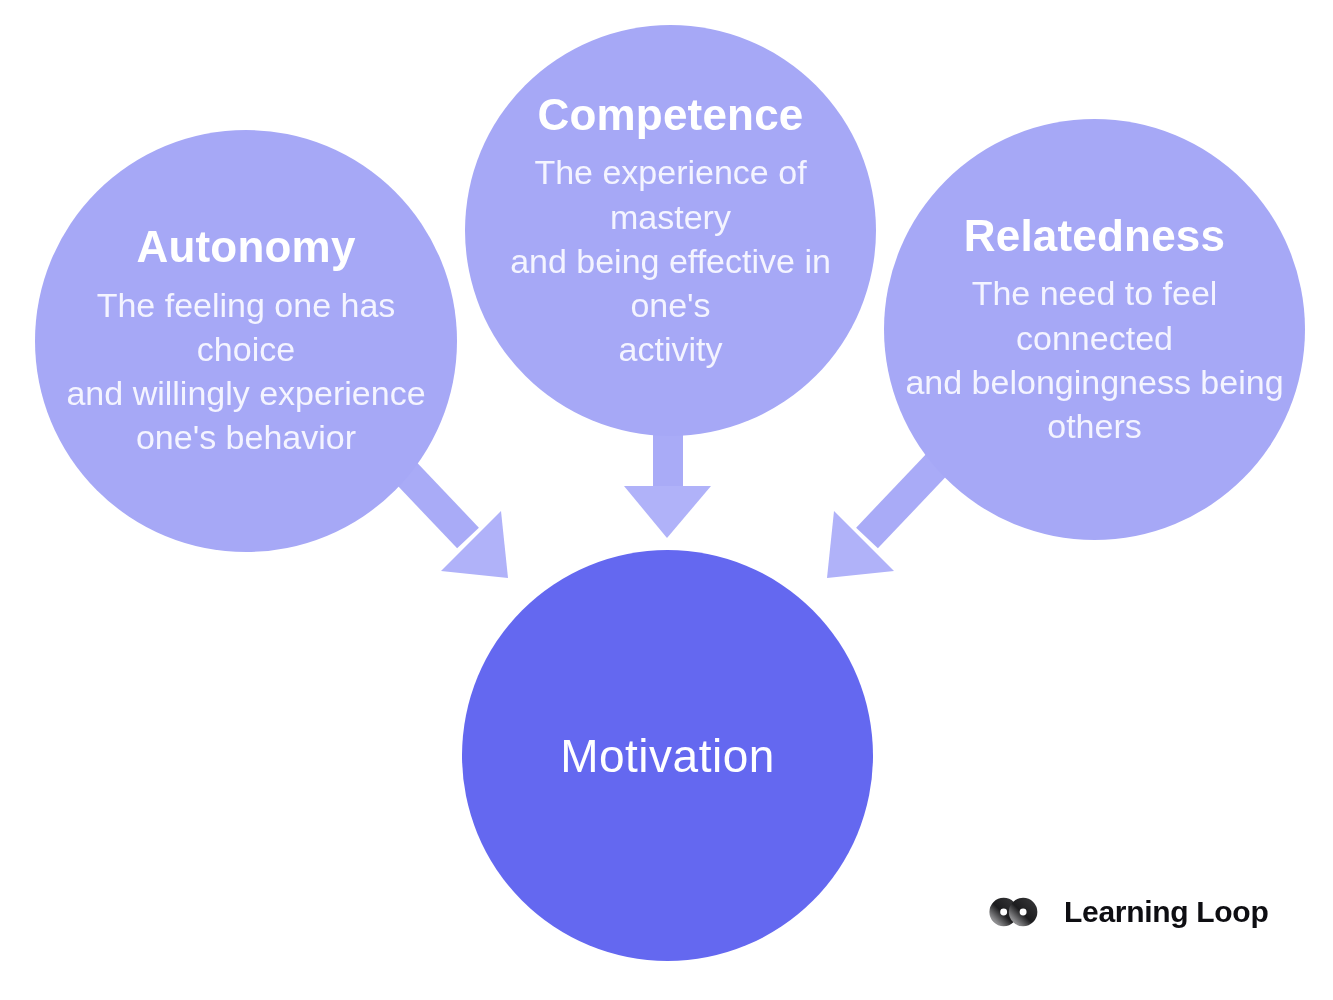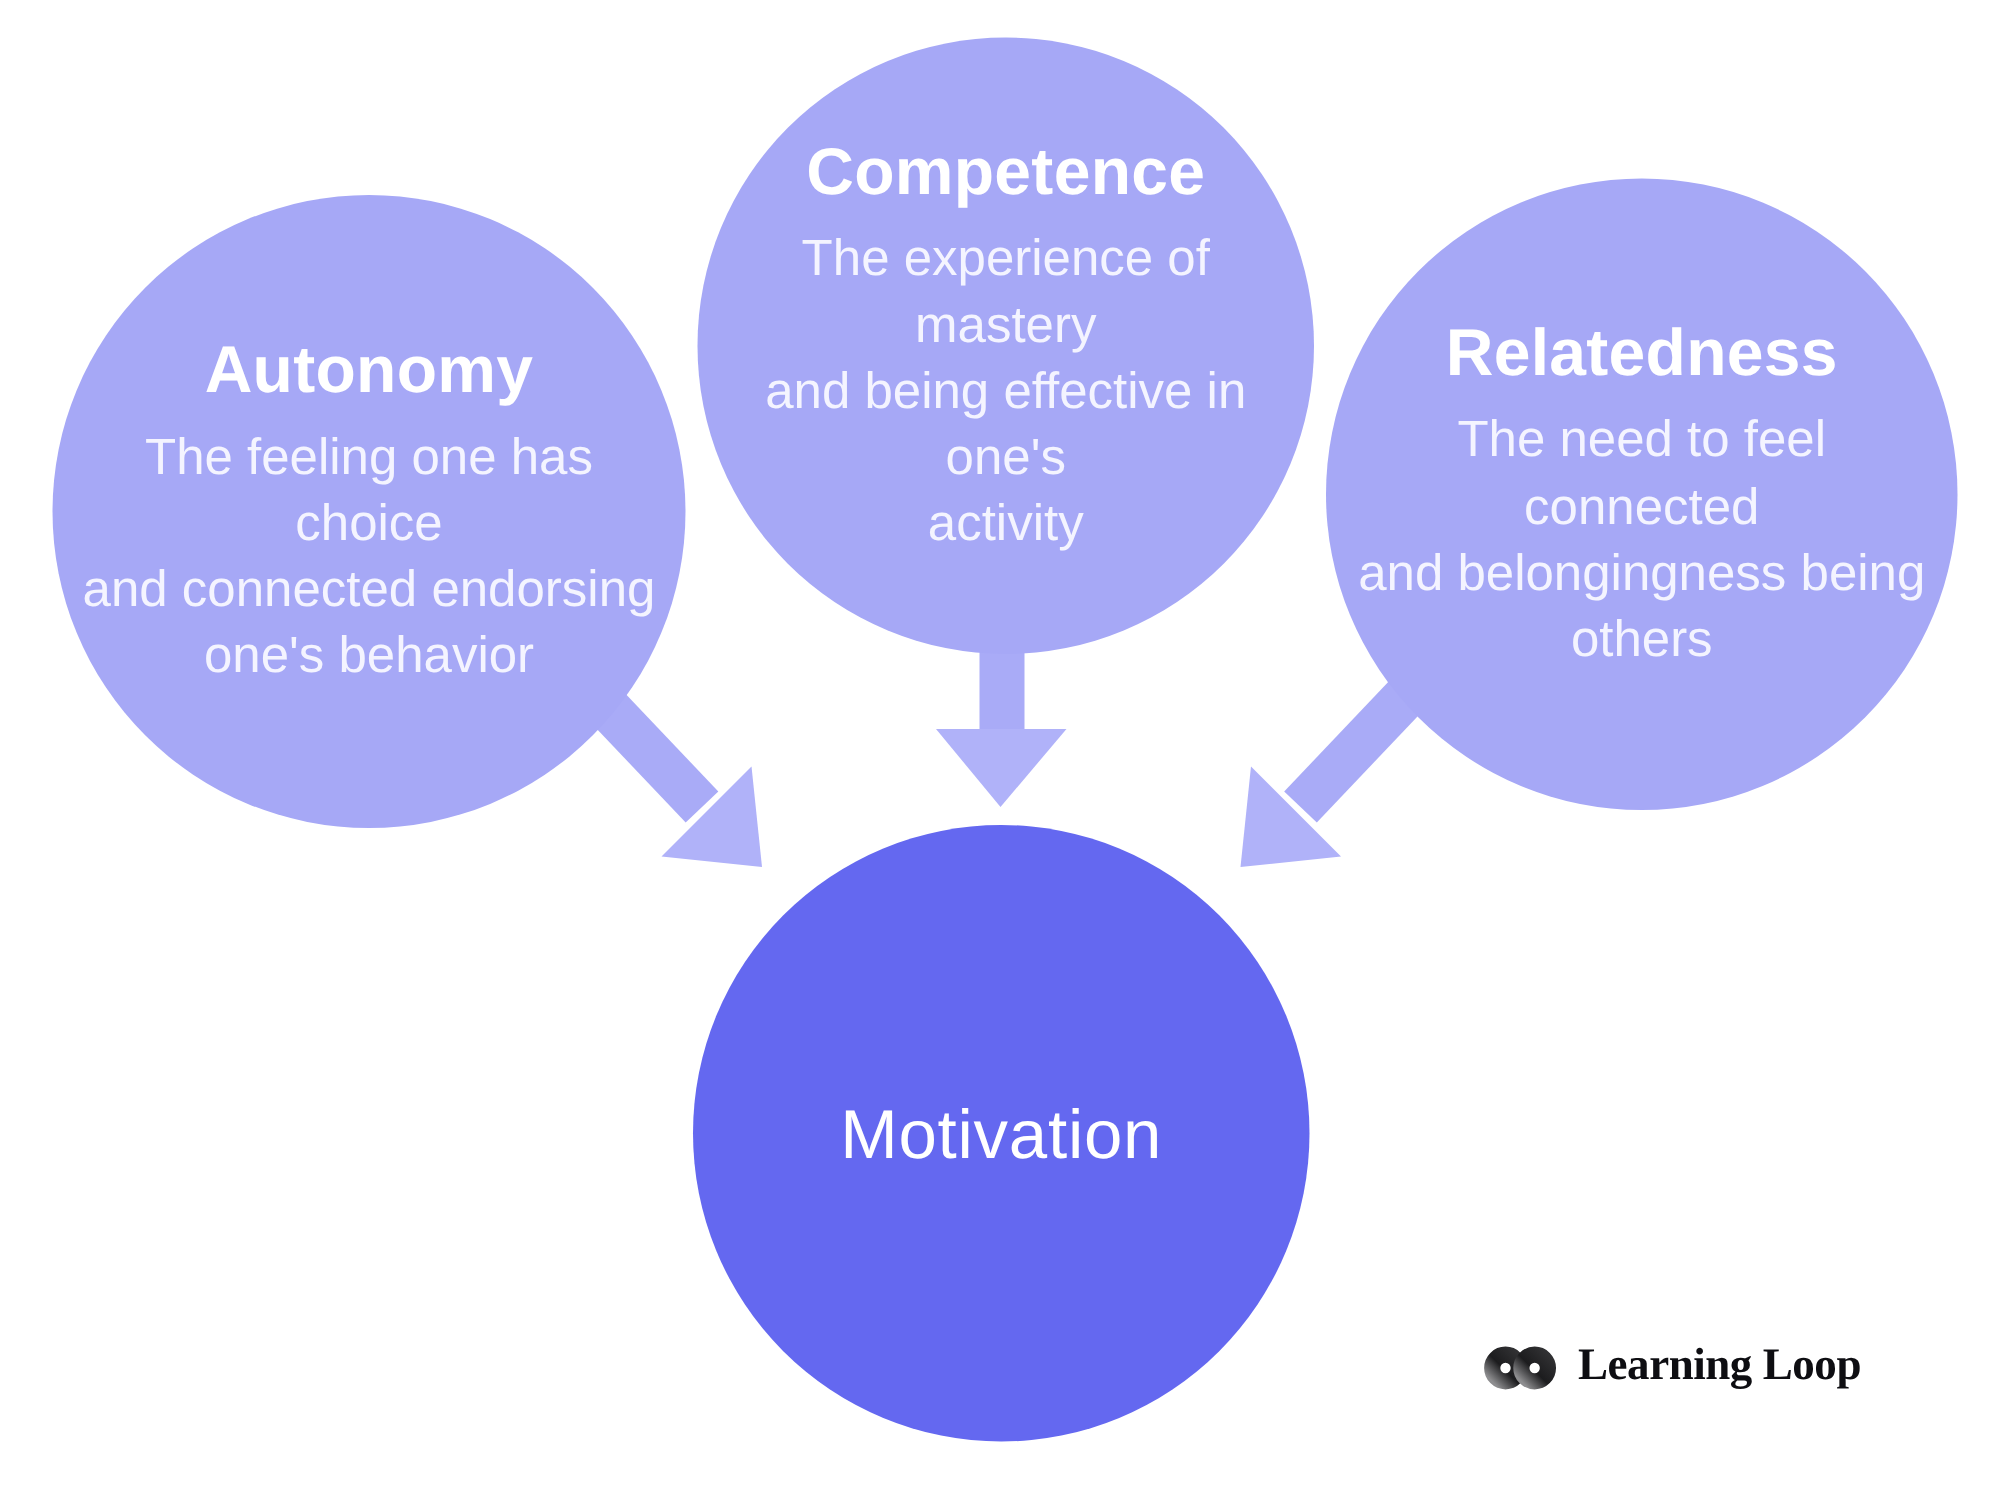--- a/index.html
+++ b/index.html
@@ -42,21 +42,21 @@
   #node-relatedness { left:884px; top:119px; width:421px; height:421px;align-items:center; }
   #node-motivation  { left:462px; top:550px; width:411px; height:411px;justify-content:center; }
   .center-title {
     font-size:46px;
     font-weight:500;
     letter-spacing:0.5px;
   }
   .branding {
     position:absolute;
     left:988px; top:893px;
-    display:flex; gap:10px;font-family:Liberation Serif, serif;
+    display:flex; align-items:center; gap:22px;
   }
   .logo-mark { width:54px; height:38px; display:block; }
   .logo-text {
     font-size:30px;
     font-weight:800;
     color:#0e0e12;
     letter-spacing:-0.3px;
     white-space:nowrap;
   }
 </style>
@@ -79,21 +79,21 @@
 
     <g>
       <line x1="943" y1="458" x2="867" y2="538" stroke="#a9abf7" stroke-width="30"></line>
       <polygon points="827,578 894,571 834,511" fill="#b0b2f9"></polygon>
     </g>
   </svg>
 
   <div class="node light" id="node-autonomy">
     <div class="node-title">Autonomy</div>
     <div class="node-desc" style="width:386px">The feeling one has choice
-and connected endorsing
+and willingly experience
 one's behavior</div>
   </div>
 
   <div class="node light" id="node-competence">
     <div class="node-title">Competence</div>
     <div class="node-desc" style="width:400px">The experience of mastery
 and being effective in one's
 activity</div>
   </div>
 

